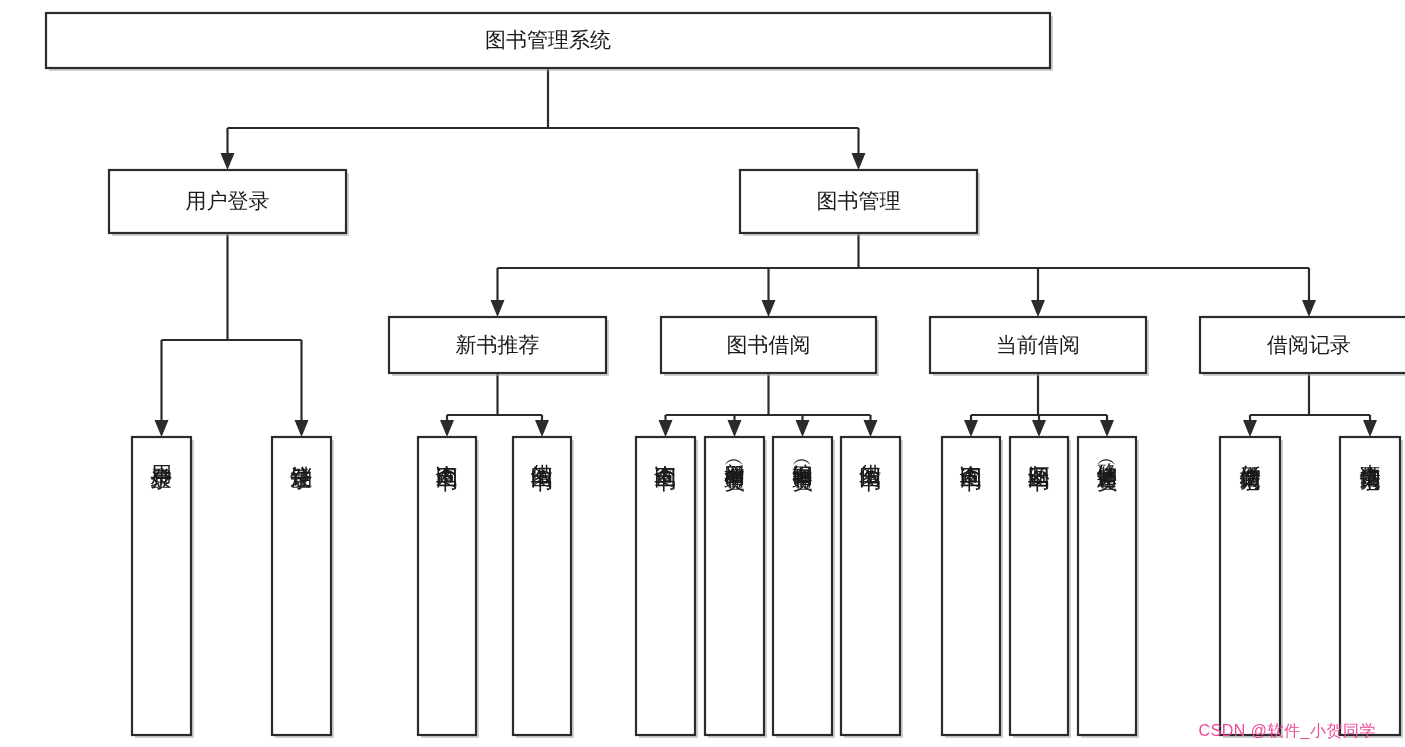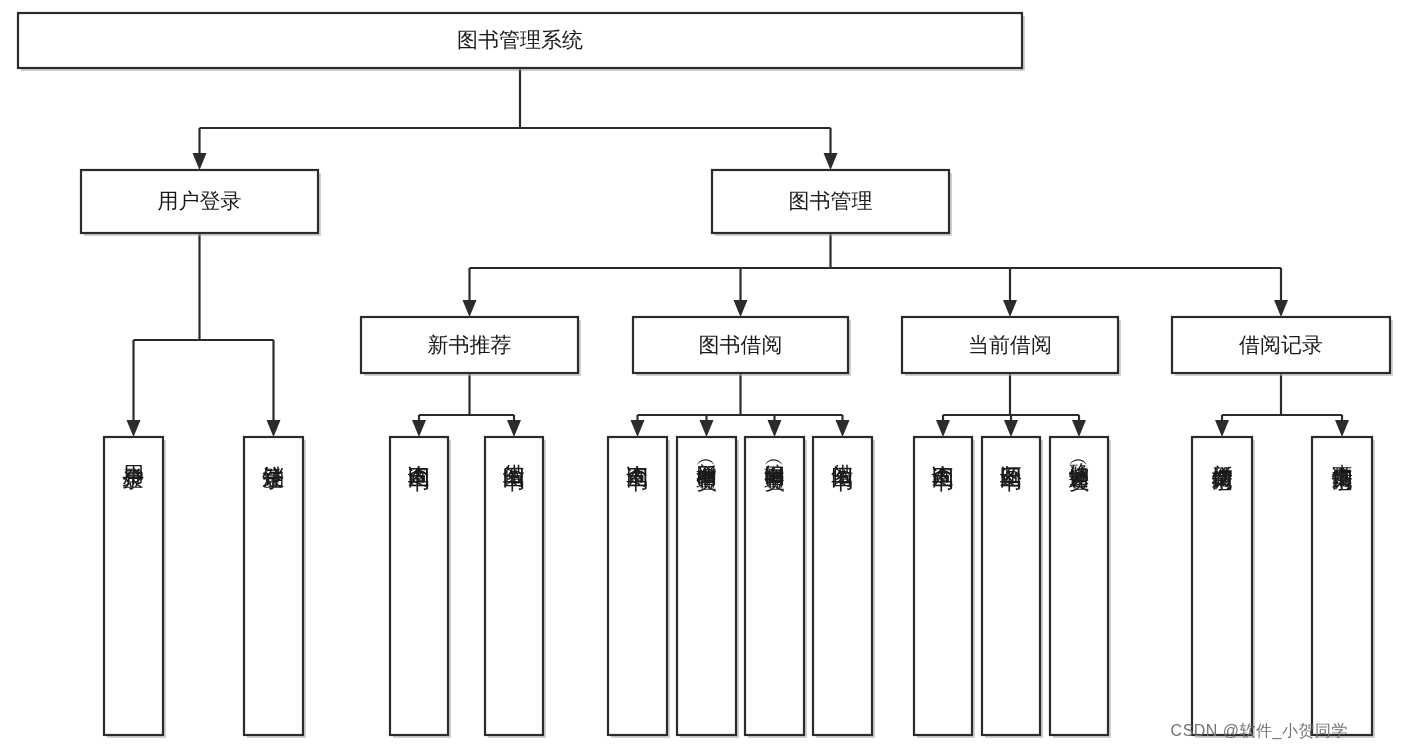--- a/index.html
+++ b/index.html
@@ -11,20 +11,21 @@
     width: 1405px;
     height: 747px;
     font-family: "Liberation Sans", "DejaVu Sans", sans-serif;
     overflow: hidden;
     position: relative;
   }
   #diagram-root {
     position: relative;
     width: 1357px;
     height: 747px;
+    margin-left: 28px;
   }
   svg#tree-svg {
     position: absolute;
     left: 0;
     top: 0;
     width: 1405px;
     height: 747px;
     display: block;
   }
   .node-box {
@@ -70,21 +71,21 @@
     letter-spacing: 1.5px;
     color: #1a1a1a;
     white-space: nowrap;
   }
   #watermark {
     position: absolute;
     right: 9px;
     bottom: 5px;
     font-family: "Liberation Sans", "DejaVu Sans", sans-serif;
     font-size: 16px;
-    color: #737373;
+    color: #ec4899;
     letter-spacing: .5px;
     white-space: nowrap;
   }
 </style>
 </head>
 <body>
 
 <div id="diagram-root">
   <svg id="tree-svg" viewBox="0 0 1405 747">
     <g id="links-layer">

